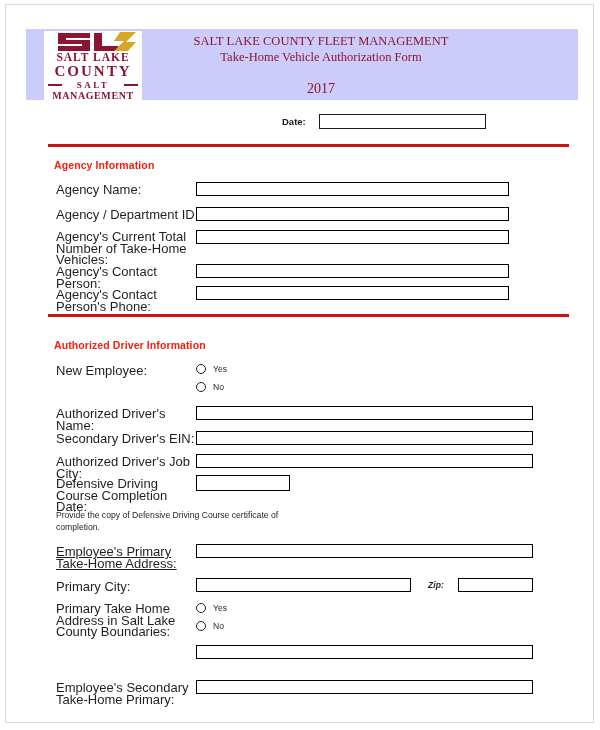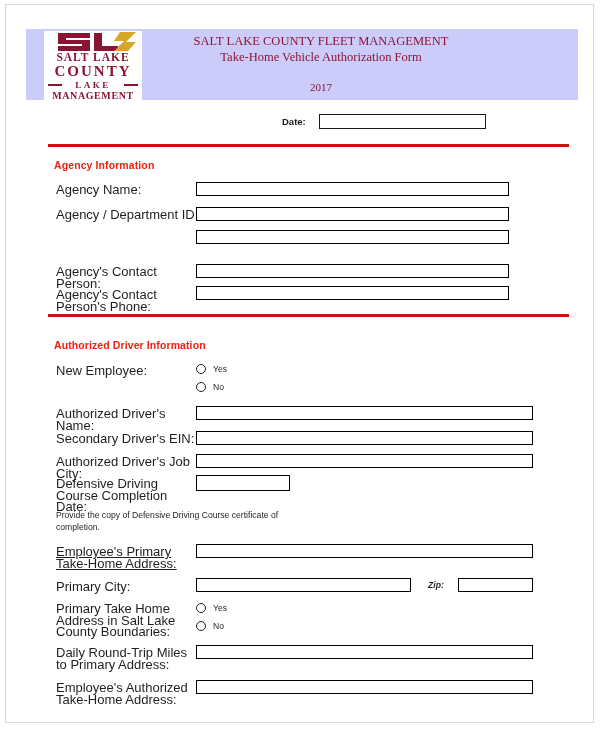--- a/index.html
+++ b/index.html
@@ -92,21 +92,21 @@
     line-height: 16.2px;
   }
   #header-year {
     position: absolute;
     left: 180px;
     top: 76px;
     width: 270px;
     text-align: center;
     color: #8c1433;
     font-family: "Liberation Serif", serif;
-    font-size: 11px;
+    font-size: 14px;
   }
 
   
   #date-label {
     position: absolute;
     left: 276px;
     top: 111px;
     font-size: 9.5px;
     font-weight: bold;
     color: #1a1a1a;
@@ -219,40 +219,41 @@
   <div id="logo">
     <svg id="logo-mark" viewBox="0 0 98 22" preserveAspectRatio="none">
       <path d="M14 2 L46 2 L46 7 L22 7 L22 9 L46 9 L46 20 L14 20 L14 15 L38 15 L38 13 L14 13 Z" fill="#8c1433"></path>
       <path d="M50 2 L58 2 L58 15 L74 15 L74 20 L50 20 Z" fill="#8c1433"></path>
       <path d="M76 1 L92 1 L82 11 L92 11 L84 20 L70 20 L80 10 L70 10 Z" fill="#d6a626"></path>
     </svg>
     <div class="logo-line" id="logo-salt-lake">SALT LAKE</div>
     <div class="logo-line" id="logo-county">COUNTY</div>
     <div class="logo-rule" id="logo-rule-l"></div>
     <div class="logo-rule" id="logo-rule-r"></div>
-    <div class="logo-line" id="logo-fleet">LAKE</div>
+    <div class="logo-line" id="logo-fleet">SALT</div>
     <div class="logo-line" id="logo-mgmt">MANAGEMENT</div>
   </div>
 
   <div id="header-title">SALT LAKE COUNTY FLEET MANAGEMENT  Take-Home Vehicle Authorization Form</div>
   <div id="header-year">2017</div>
 
   <div id="date-label">Date:</div>
   <input id="date-input" class="date-input" type="text" value="" style="">
 
   <div class="divider" id="divider-1"></div>
 
   <div class="section-heading" id="heading-agency">Agency Information</div>
 
   <div class="field-label" style="top:179px;">Agency Name:</div>
   <input class="field-input" style="left: 190px; top: 177px; width: 313px;" type="text" value="">
 
   <div class="field-label" style="top:204px;">Agency / Department ID:</div>
   <input class="field-input" style="left: 190px; top: 202px; width: 313px;" type="text" value="">
 
+  <div class="field-label" style="top:226px;">Agency's Current Total Number of Take-Home Vehicles:</div>
   <input class="field-input" style="left: 190px; top: 225px; width: 313px;" type="text" value="">
 
   <div class="field-label" style="top:261px;">Agency's Contact Person:</div>
   <input class="field-input" style="left: 190px; top: 259px; width: 313px;" type="text" value="">
 
   <div class="field-label" style="top:284px;">Agency's Contact Person's Phone:</div>
   <input class="field-input" style="left: 190px; top: 281px; width: 313px;" type="text" value="">
 
   <div class="divider" id="divider-2"></div>
 
@@ -294,19 +295,18 @@
   <div class="field-label" style="top:598px;">Primary Take Home Address in Salt Lake County Boundaries:</div>
   <div class="radio-row" style="left:190px; top:598px;">
     <span class="radio-circle"></span>
     <span class="radio-text">Yes</span>
   </div>
   <div class="radio-row" style="left:190px; top:616px;">
     <span class="radio-circle"></span>
     <span class="radio-text">No</span>
   </div>
 
-  <div class="field-label" style="top:642px;">Daily Round-Trip Miles to Primary Address:</div>
   <input class="field-input" style="left: 190px; top: 640px; width: 337px;" type="text" value="">
 
-  <div class="field-label" style="top:677px;">Employee's Authorized Take-Home Address:</div>
+  <div class="field-label" style="top:677px;">Employee's Secondary Take-Home Primary:</div>
   <input class="field-input" style="left: 190px; top: 675px; width: 337px;" type="text" value="">
 
 </div>
 
 </body></html>

